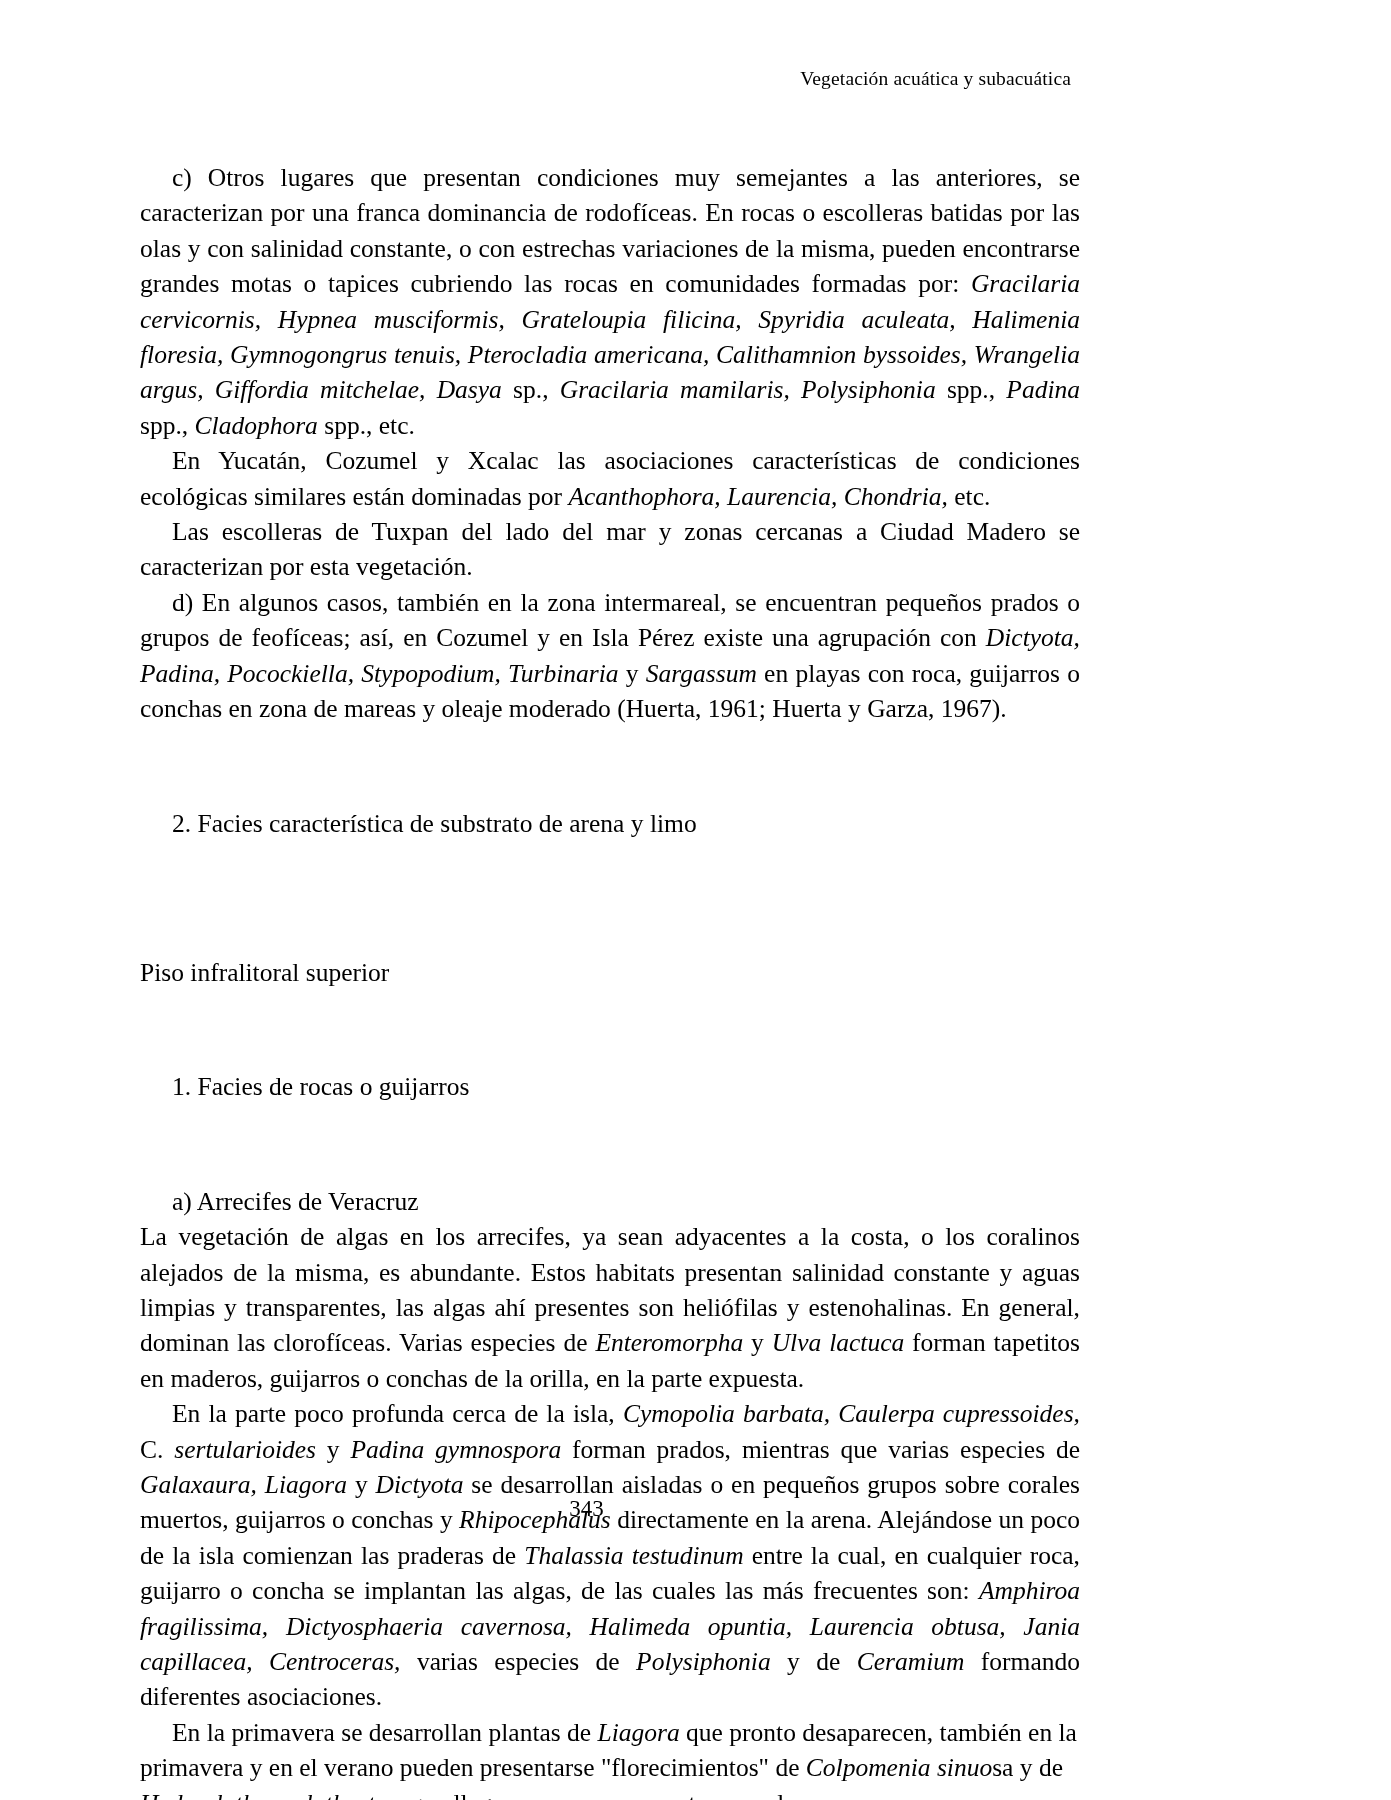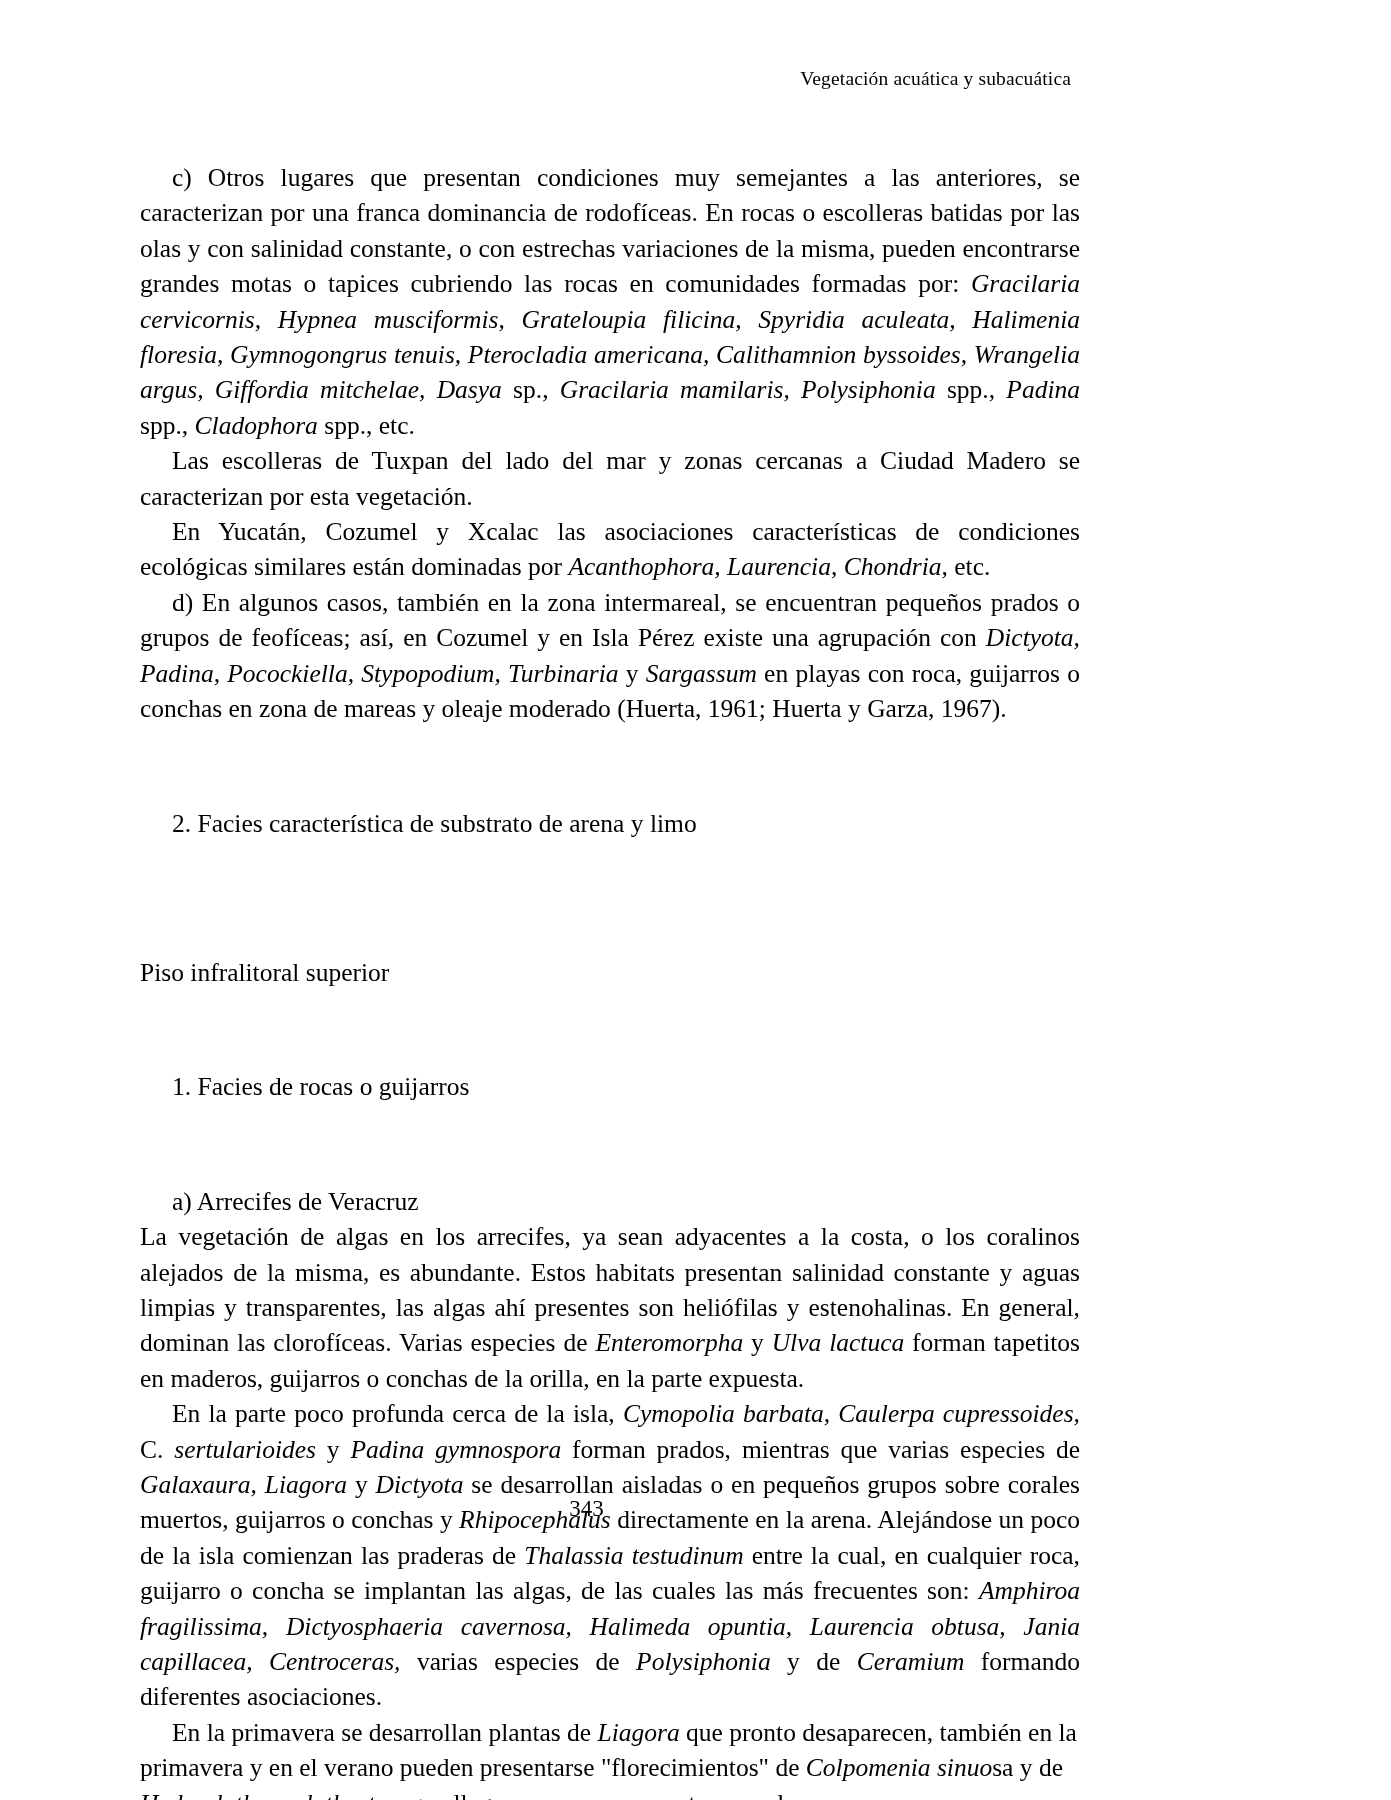--- a/index.html
+++ b/index.html
@@ -76,23 +76,23 @@
 <body>
 
 <div class="page">
 
   <div class="running-header">Vegetación acuática y subacuática</div>
 
   <div class="content">
 
     <p class="indent"><span>c) Otros lugares que presentan condiciones muy semejantes a las anteriores, se caracterizan por una franca dominancia de rodofíceas. En rocas o escolleras batidas por las olas y con salinidad constante, o con estrechas variaciones de la misma, pueden encontrarse grandes motas o tapices cubriendo las rocas en comunidades formadas por: </span><em>Gracilaria cervicornis, Hypnea musciformis, Grateloupia filicina, Spyridia aculeata, Halimenia floresia, Gymnogongrus tenuis, Pterocladia americana, Calithamnion byssoides, Wrangelia argus, Giffordia mitchelae, Dasya</em><span> sp., </span><em>Gracilaria mamilaris, Polysiphonia</em><span> spp., </span><em>Padina</em><span> spp., </span><em>Cladophora</em><span> spp., etc.</span></p>
 
+    <p class="indent"><span>En Yucatán, Cozumel y Xcalac las asociaciones características de condiciones ecológicas similares están dominadas por </span><em>Acanthophora, Laurencia, Chondria,</em><span> etc.</span></p>
+
     <p class="indent">Las escolleras de Tuxpan del lado del mar y zonas cercanas a Ciudad Madero se caracterizan por esta vegetación.</p>
-
-    <p class="indent"><span>En Yucatán, Cozumel y Xcalac las asociaciones características de condiciones ecológicas similares están dominadas por </span><em>Acanthophora, Laurencia, Chondria,</em><span> etc.</span></p>
 
     <p class="indent"><span>d) En algunos casos, también en la zona intermareal, se encuentran pequeños prados o grupos de feofíceas; así, en Cozumel y en Isla Pérez existe una agrupación con </span><em>Dictyota, Padina, Pocockiella, Stypopodium, Turbinaria</em><span> y </span><em>Sargassum</em><span> en playas con roca, guijarros o conchas en zona de mareas y oleaje moderado (Huerta, 1961; Huerta y Garza, 1967).</span></p>
 
     <div class="gap-lg"></div>
 
     <div class="heading-block heading-indent">2. Facies característica de substrato de arena y limo</div>
 
     <div class="gap-md"></div>
 
 

